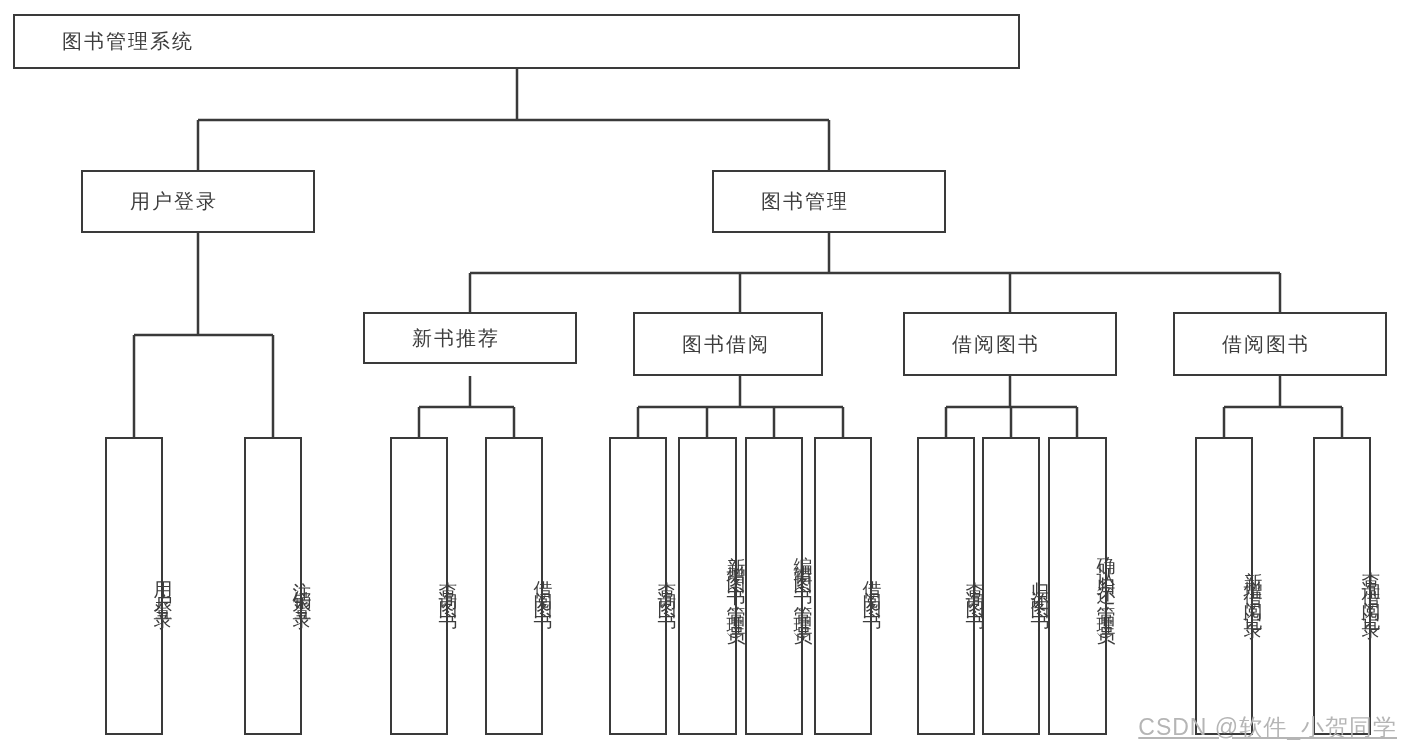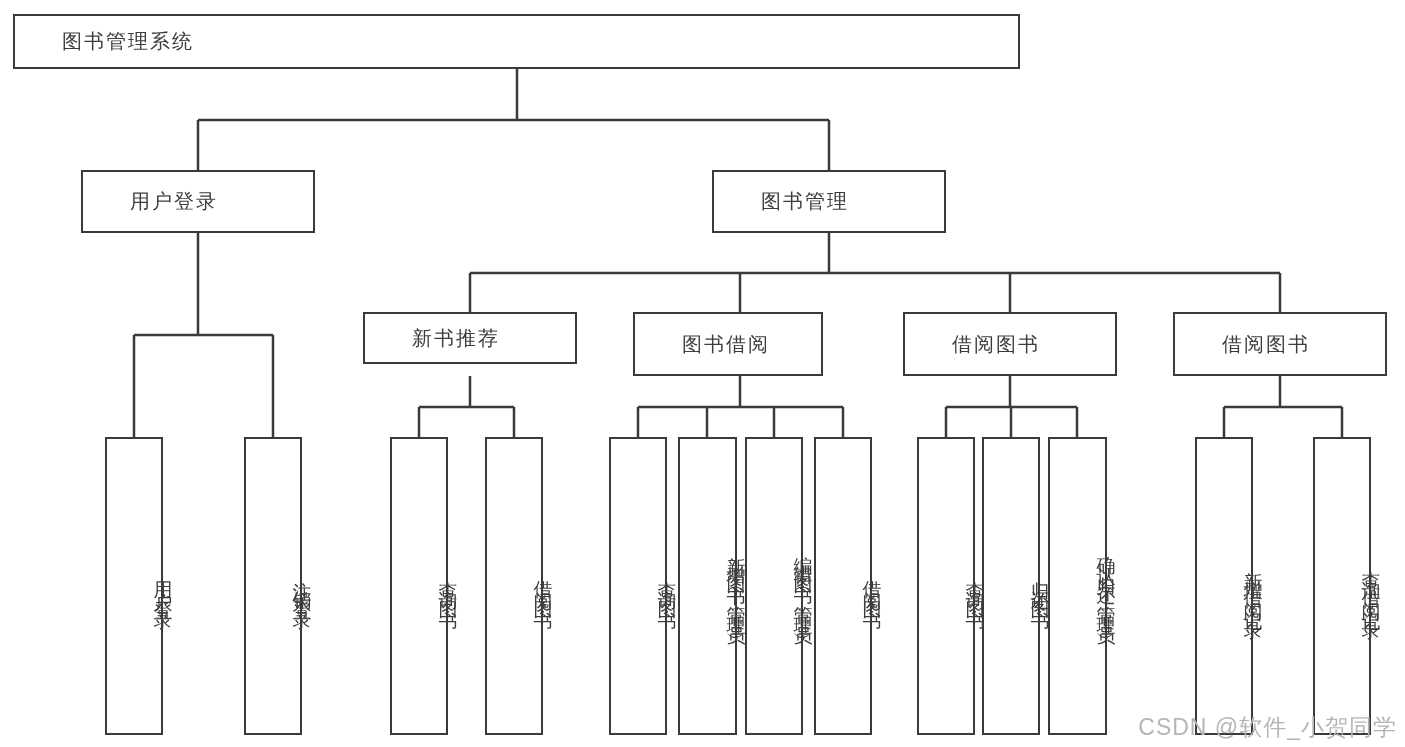--- a/index.html
+++ b/index.html
@@ -48,20 +48,21 @@
   }
   .watermark {
     position: absolute;
     top: 712px;
     right: 8px;
     font-size: 23px;
     letter-spacing: 1px;
     color: var(--watermark);
     z-index: 5;
     pointer-events: none;
+    text-decoration: underline;
   }
 </style>
 </head>
 <body>
 
 <div class="canvas">
 
   <svg class="connector-layer" viewBox="0 0 1405 747" xmlns="http://www.w3.org/2000/svg">
     <defs>
       <marker id="arrow" viewBox="0 0 8 6" markerWidth="8" markerHeight="6" refX="7.6" refY="3" orient="auto" markerUnits="strokeWidth">

